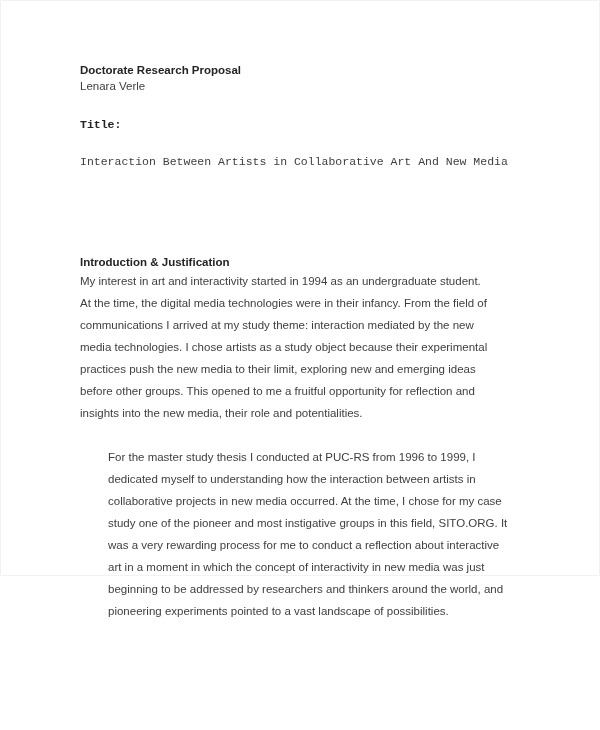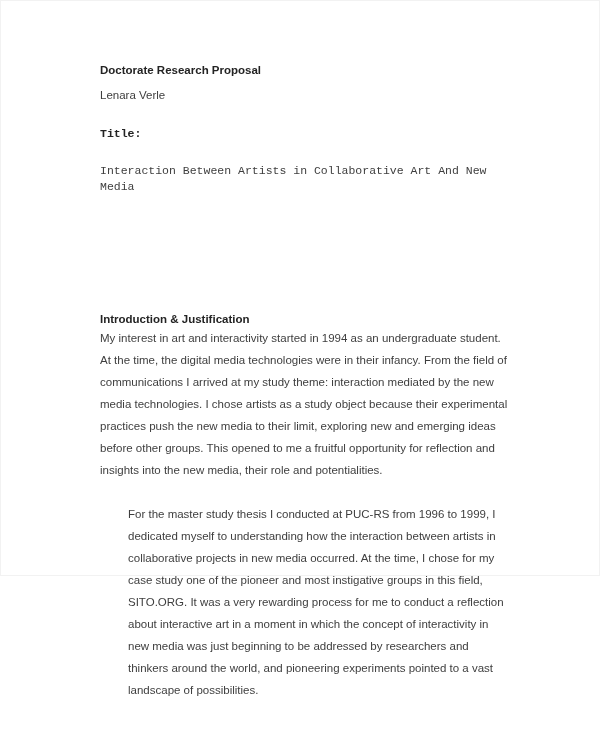--- a/index.html
+++ b/index.html
@@ -12,36 +12,36 @@
     height: 730px;
     font-family: "Liberation Sans", "DejaVu Sans", sans-serif;
     -webkit-font-smoothing: antialiased;
   }
   .page {
     box-sizing: border-box;
     width: 600px;
     height: 576px;
     background: #ffffff;
     box-shadow: inset 0 0 0 1px #f2f2f2;
-    padding: 62px 90px 0 100px;
+    padding: 62px 90px 0 80px;
   }
   p { margin: 0; }
   .line {
     font-size: 11.5px;
     line-height: 16px;
     color: #3e3e3e;
   }
   .bold {
     font-weight: bold;
     color: #242424;
   }
-  .author        { margin-top: 9px; }
+  .author        { }
   .title-label   { margin-top: 23px; font-family: Liberation Mono, monospace; }
   .proposal-title{ margin-top: 21px; font-family: Liberation Mono, monospace; }
-  .section-heading { margin-top: 116px; }
+  .section-heading { margin-top: 84px; }
   .body-para {
     font-size: 11.5px;
     line-height: 22px;
     color: #3e3e3e;
     max-width: 412px;
   }
   .body-para.second { margin-top: 22px; margin-left: 28px; }
 </style>
 </head>
 <body>

